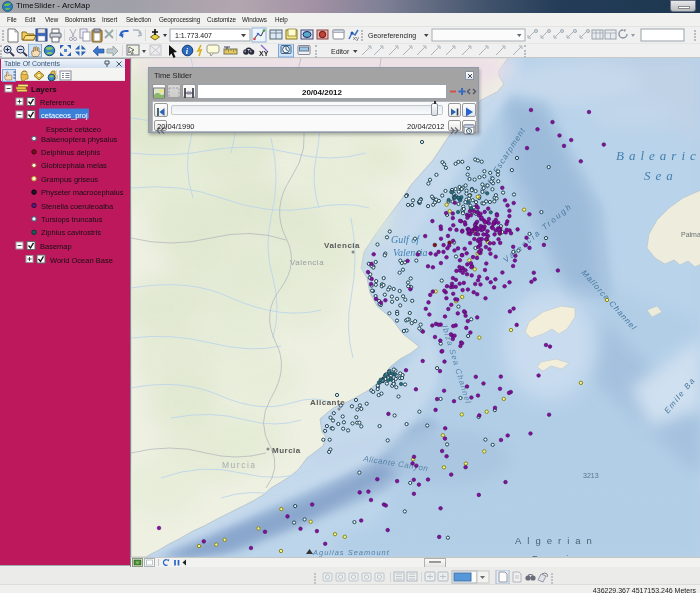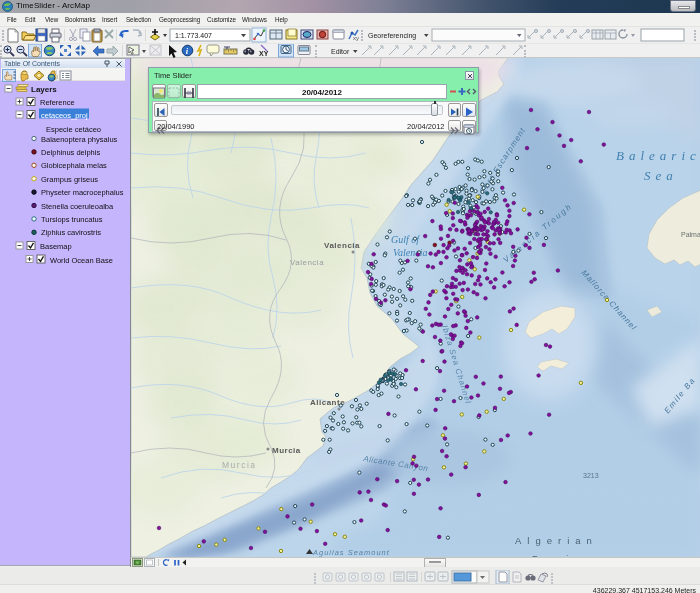--- a/index.html
+++ b/index.html
@@ -3,29 +3,29 @@
 *{margin:0;padding:0;box-sizing:border-box}
 body{width:700px;height:593px;overflow:hidden;position:relative;font-family:"Liberation Sans",sans-serif;background:#eef0ee}
 .abs{position:absolute}
 .titlebar{left:0;top:0;width:700px;height:30px;background:linear-gradient(90deg,#a3a6ab 0%,#9fa0a8 18%,#b3a6b0 34%,#a291a4 45%,#7d7f95 55%,#46576f 68%,#243c58 80%,#1d3750 100%)}
 .titlebar .ttext{position:absolute;left:16px;top:1px;font-size:8px;color:#0a0a0a;letter-spacing:0.1px}
 .menubar{left:0;top:13px;width:700px;height:14px;background:#f1f1f0;border-bottom:1px solid #e3e3e1;font-size:6.3px;letter-spacing:-0.1px;color:#1a1a1a}
 .menubar span{position:absolute;top:3px}
 .tb{background:#eff0ef}
 .tb1{left:0;top:27px;width:700px;height:17px;border-bottom:1px solid #e6e6e4;filter:blur(0.3px)}
 .tb2{left:0;top:44px;width:700px;height:14px;border-bottom:1px solid #c8c8c6;filter:blur(0.3px)}
-.toc{left:0;top:58px;width:138px;height:508px;background:#c4b5fd;border:1px solid #9fa6ad;border-left:none}
+.toc{left:0;top:58px;width:138px;height:508px;background:#be185d;border:1px solid #9fa6ad;border-left:none}
 .tochdr{position:absolute;left:1px;top:0;width:124px;height:9px;background:linear-gradient(#eef4fb,#d3dfee);font-size:7px;color:#3a5878;padding:1px 0 0 3px}
 .toctb{position:absolute;left:1px;top:9px;width:124px;height:13px;background:#f4f4f2;border-bottom:1px solid #e0e0de}
 .mapwrap{left:130px;top:58px;width:570px;height:499px;background:#b5d1e8;border-left:1px solid #828790}
 .mapstrip{left:130px;top:557px;width:570px;height:10px;background:#f2f2f0;border-top:1px solid #c6c6c4;border-left:1px solid #828790}
 .dockstrip{left:0;top:567px;width:700px;height:17px;background:#ebebe9}
 .statusbar{left:0;top:584px;width:700px;height:9px;background:#f0f0ee;border-top:1px solid #dcdcda}
 .statustext{position:absolute;right:4px;top:1.5px;font-size:7px;color:#222}
-.ts{left:148px;top:67px;width:331px;height:66px;background:#86efac;border:1px solid #8f9bab;box-shadow:1px 2px 3px rgba(0,0,0,0.25)}
+.ts{left:148px;top:67px;width:331px;height:66px;background:#a3a3a3;border:1px solid #8f9bab;box-shadow:1px 2px 3px rgba(0,0,0,0.25)}
 .btn{position:absolute;background:linear-gradient(#fdfdfd,#e8e8e6);border:1px solid #9a9a98;border-radius:2px}
 </style></head>
 <body>
 <div class="abs titlebar">
 <svg class="abs" style="left:2px;top:1px" width="11" height="11" viewBox="0 0 11 11">
       <circle cx="5.5" cy="5.5" r="5" fill="#2a7fc0" stroke="#1a4a70" stroke-width="0.8"></circle>
       <path d="M1.5 4 Q4 1.5 9 2.5 Q7 5 4.5 5 Q2.5 5 1.5 4Z" fill="#7ac043"></path>
       <path d="M2 8 Q5 9.5 8.5 8 Q7 6.5 5 7 Q3.5 7.3 2 8Z" fill="#7ac043"></path>
     </svg>
 <span class="ttext">TimeSlider - ArcMap</span>

